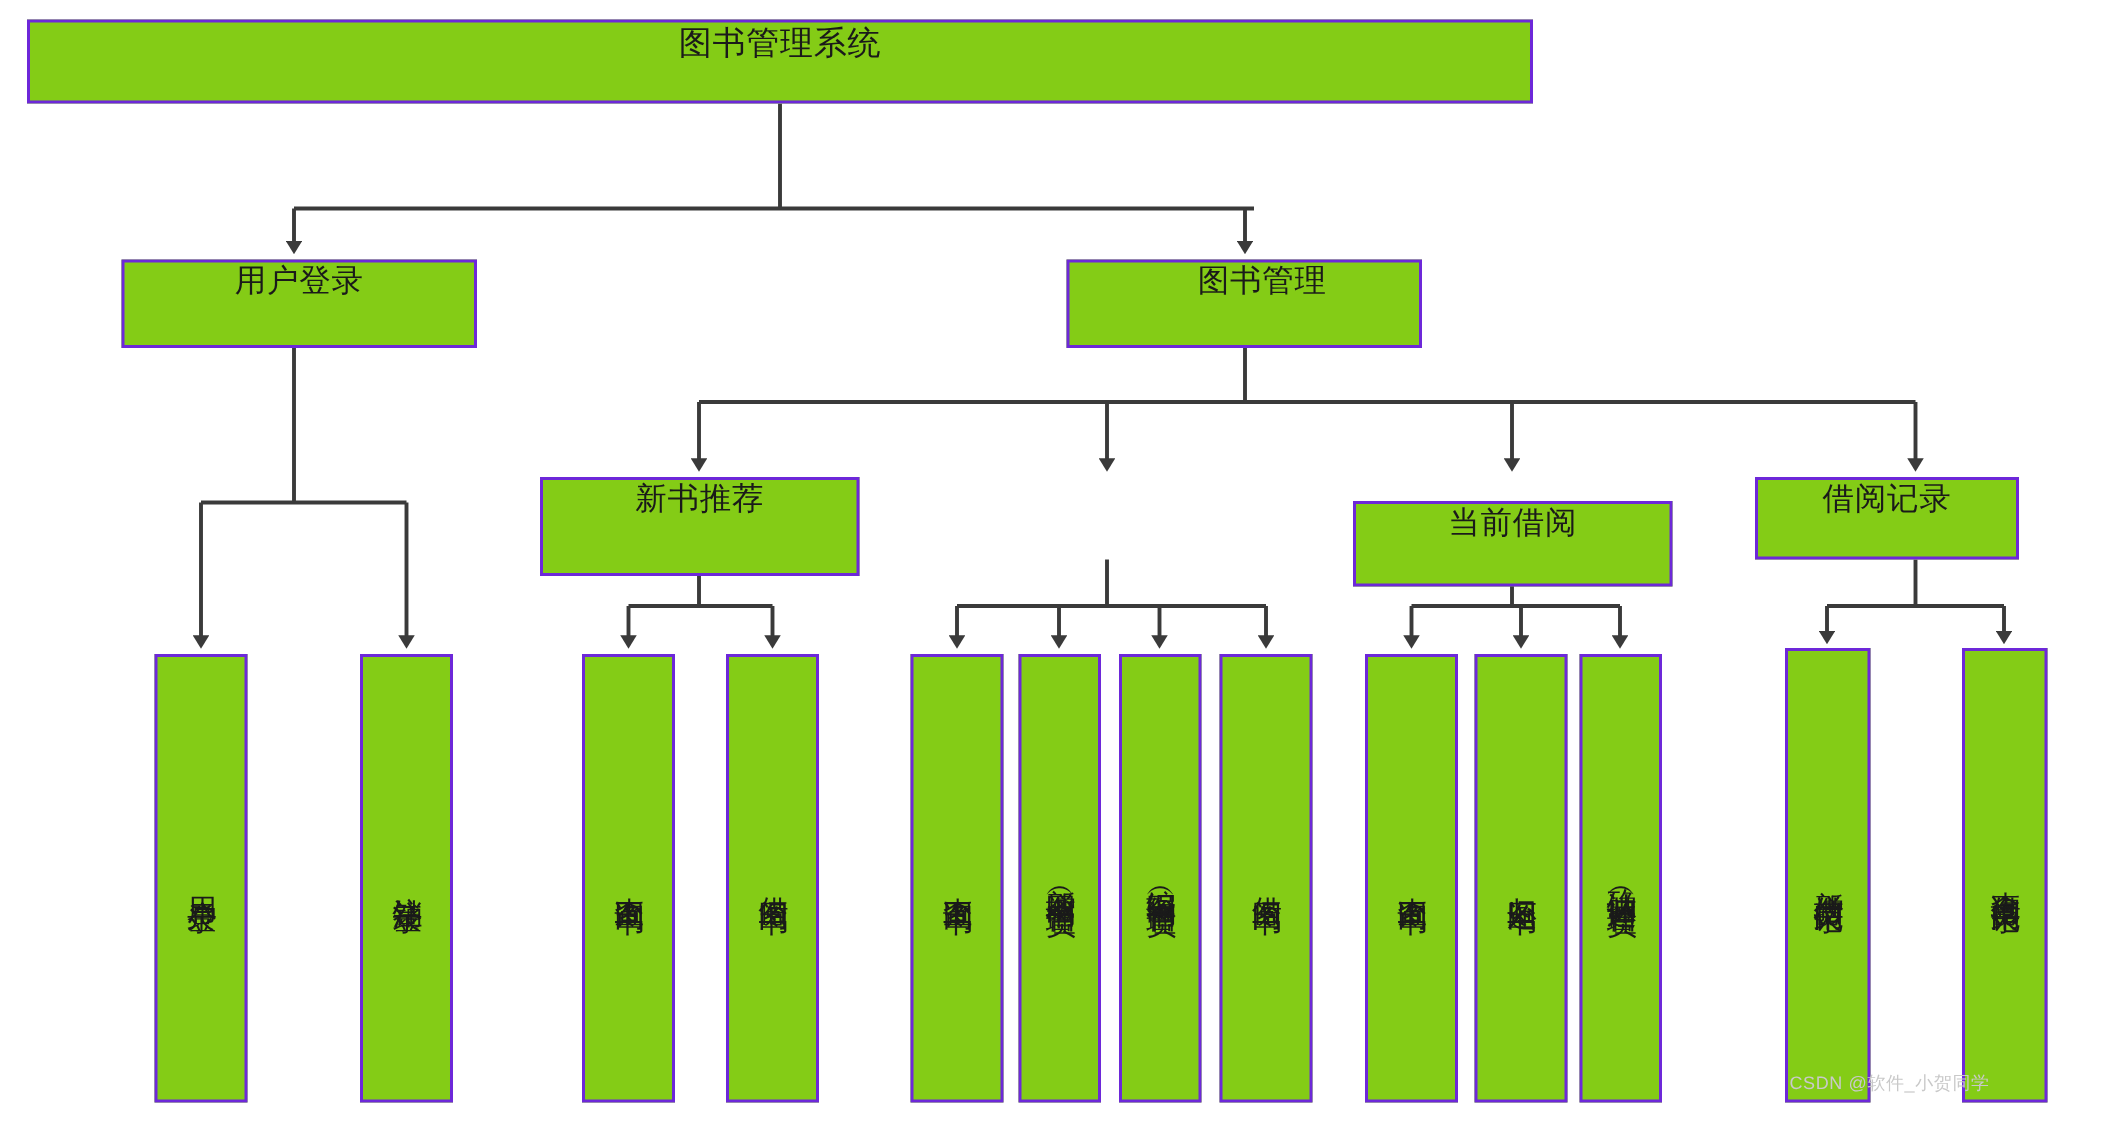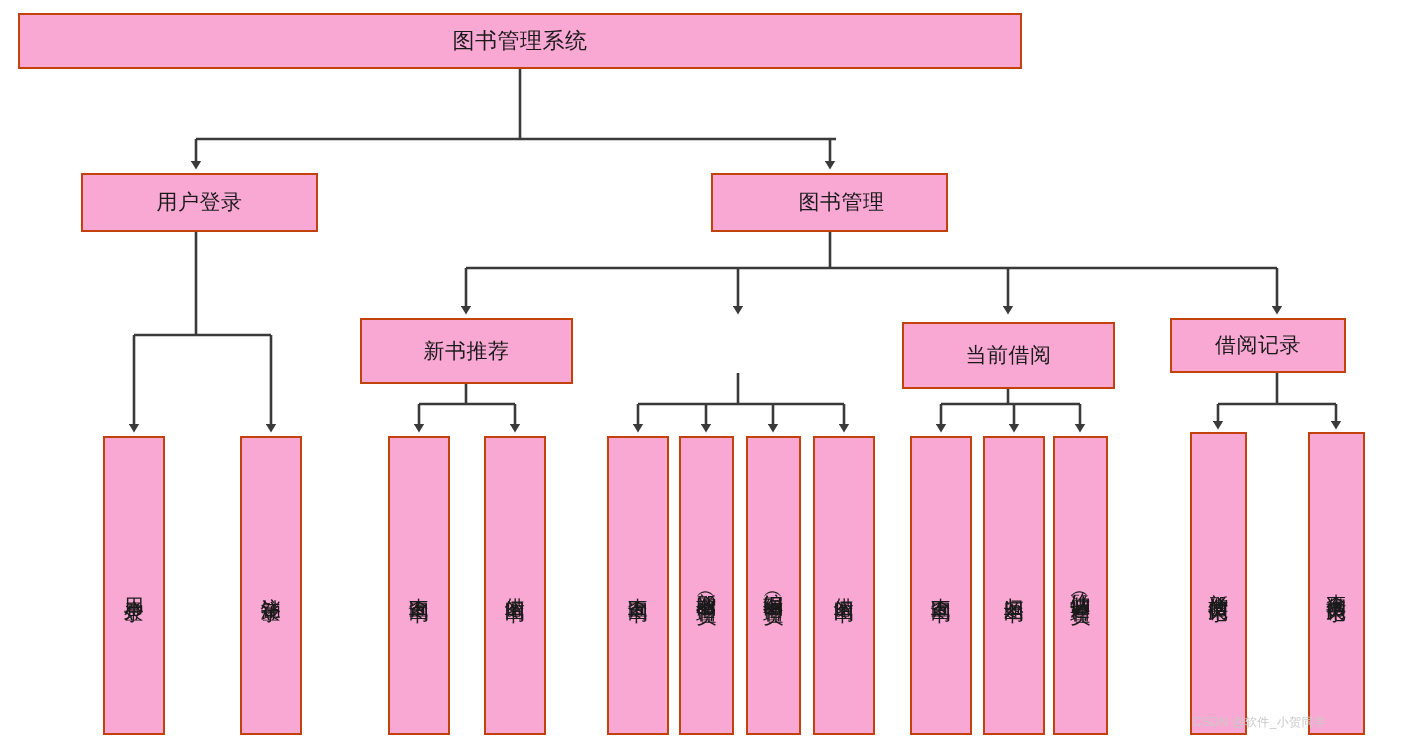--- a/index.html
+++ b/index.html
@@ -21,24 +21,23 @@
     position: absolute;
     left: 0;
     top: 0;
     width: 1405px;
     height: 747px;
     pointer-events: none;
   }
   .node {
     position: absolute;
     box-sizing: border-box;
-    background: #f9a8d4;
-    border: 2px solid #c2410c;
+    background: #84cc16;
+    border: 2px solid #6d28d9;
     display: flex;
-    align-items: center;
     justify-content: center;
   }
   .node .label {
     color: #1a1a1a;
     font-size: 21px;
     line-height: 1.28;
     letter-spacing: 0.5px;
     text-align: center;
     white-space: nowrap;
   }
@@ -125,21 +124,21 @@
   <div class="node" style="left:81px; top:173px; width:237px; height:59px;">
     <span class="label">用户登录</span>
   </div>
   <div class="node" style="left:711px; top:173px; width:237px; height:59px;padding-left:24px;">
     <span class="label">图书管理</span>
   </div>
 
   <div class="node" style="left:360px; top:318px; width:213px; height:66px;">
     <span class="label">新书推荐</span>
   </div>
-  <div class="node" style="left:902px; top:322px; width:213px; height:67px;">
+  <div class="node" style="left:902px; top:334px; width:213px; height:57px;">
     <span class="label">当前借阅</span>
   </div>
   <div class="node" style="left:1170px; top:318px; width:176px; height:55px;">
     <span class="label">借阅记录</span>
   </div>
 
   <div class="node vertical" style="left:103px; top:436px; width:62px; height:299px;">
     <span class="label">用户登录</span>
   </div>
   <div class="node vertical" style="left:240px; top:436px; width:62px; height:299px;">

